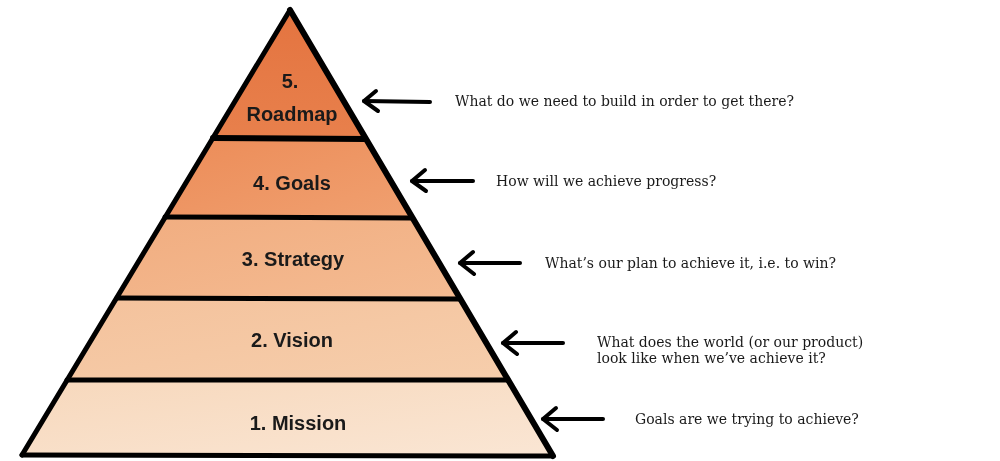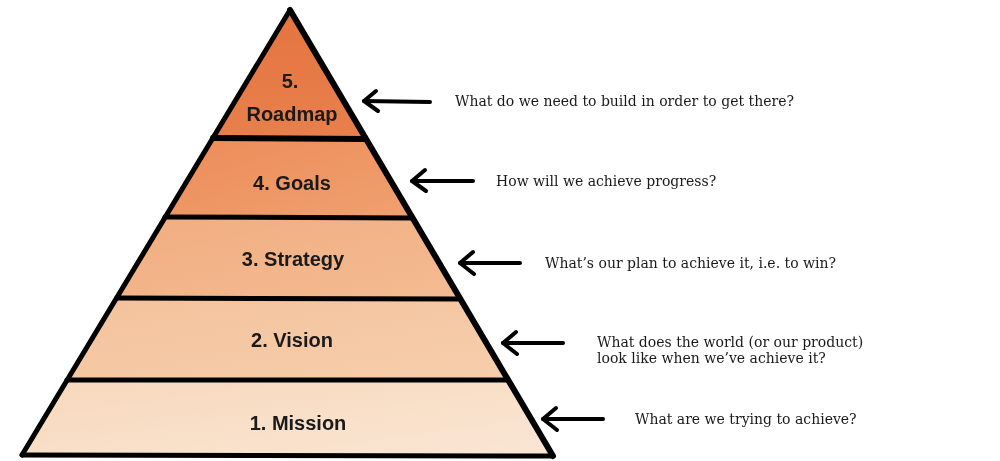--- a/index.html
+++ b/index.html
@@ -82,14 +82,14 @@
       </g>
     </g>
   </svg>
 
   
   <div class="q" style="left:455px;top:87px;">What do we need to build in order to get there?</div>
   <div class="q" style="left:496px;top:167px;">How will we achieve progress?</div>
   <div class="q" style="left:545px;top:249px;">What’s our plan to achieve it, i.e. to win?</div>
   <div class="q" style="left:597px;top:315px;margin-top:13px;">What does the world (or our product)</div>
   <div class="q" style="left:597px;top:344px;">look like when we’ve achieve it?</div>
-  <div class="q" style="left:635px;top:405px;">What are we trying to achieve?</div>
+  <div class="q" style="left:635px;top:405px;">Goals are we trying to achieve?</div>
 </div>
 
 </body></html>

